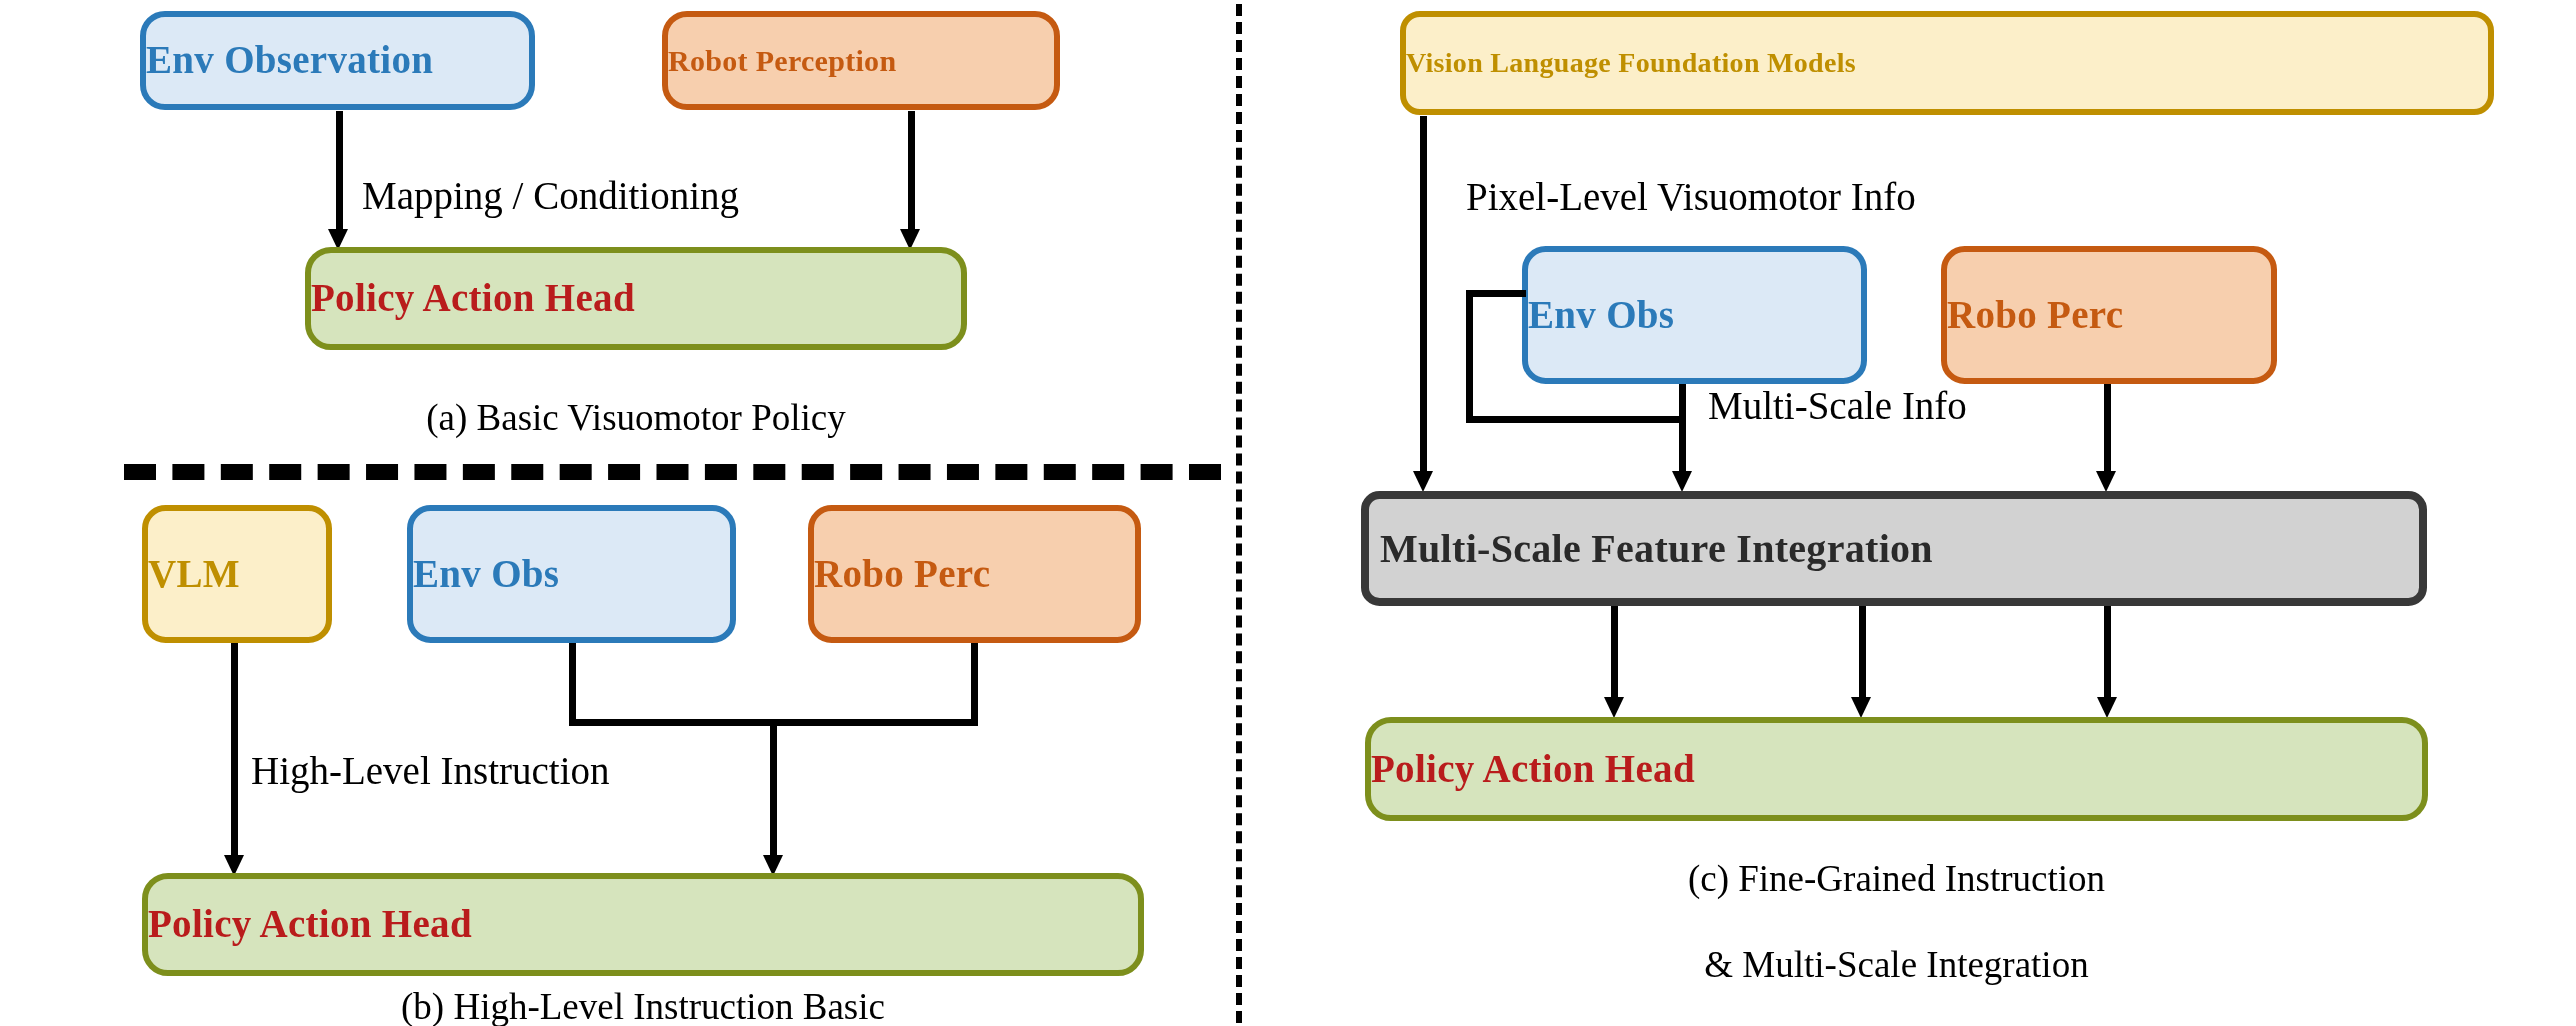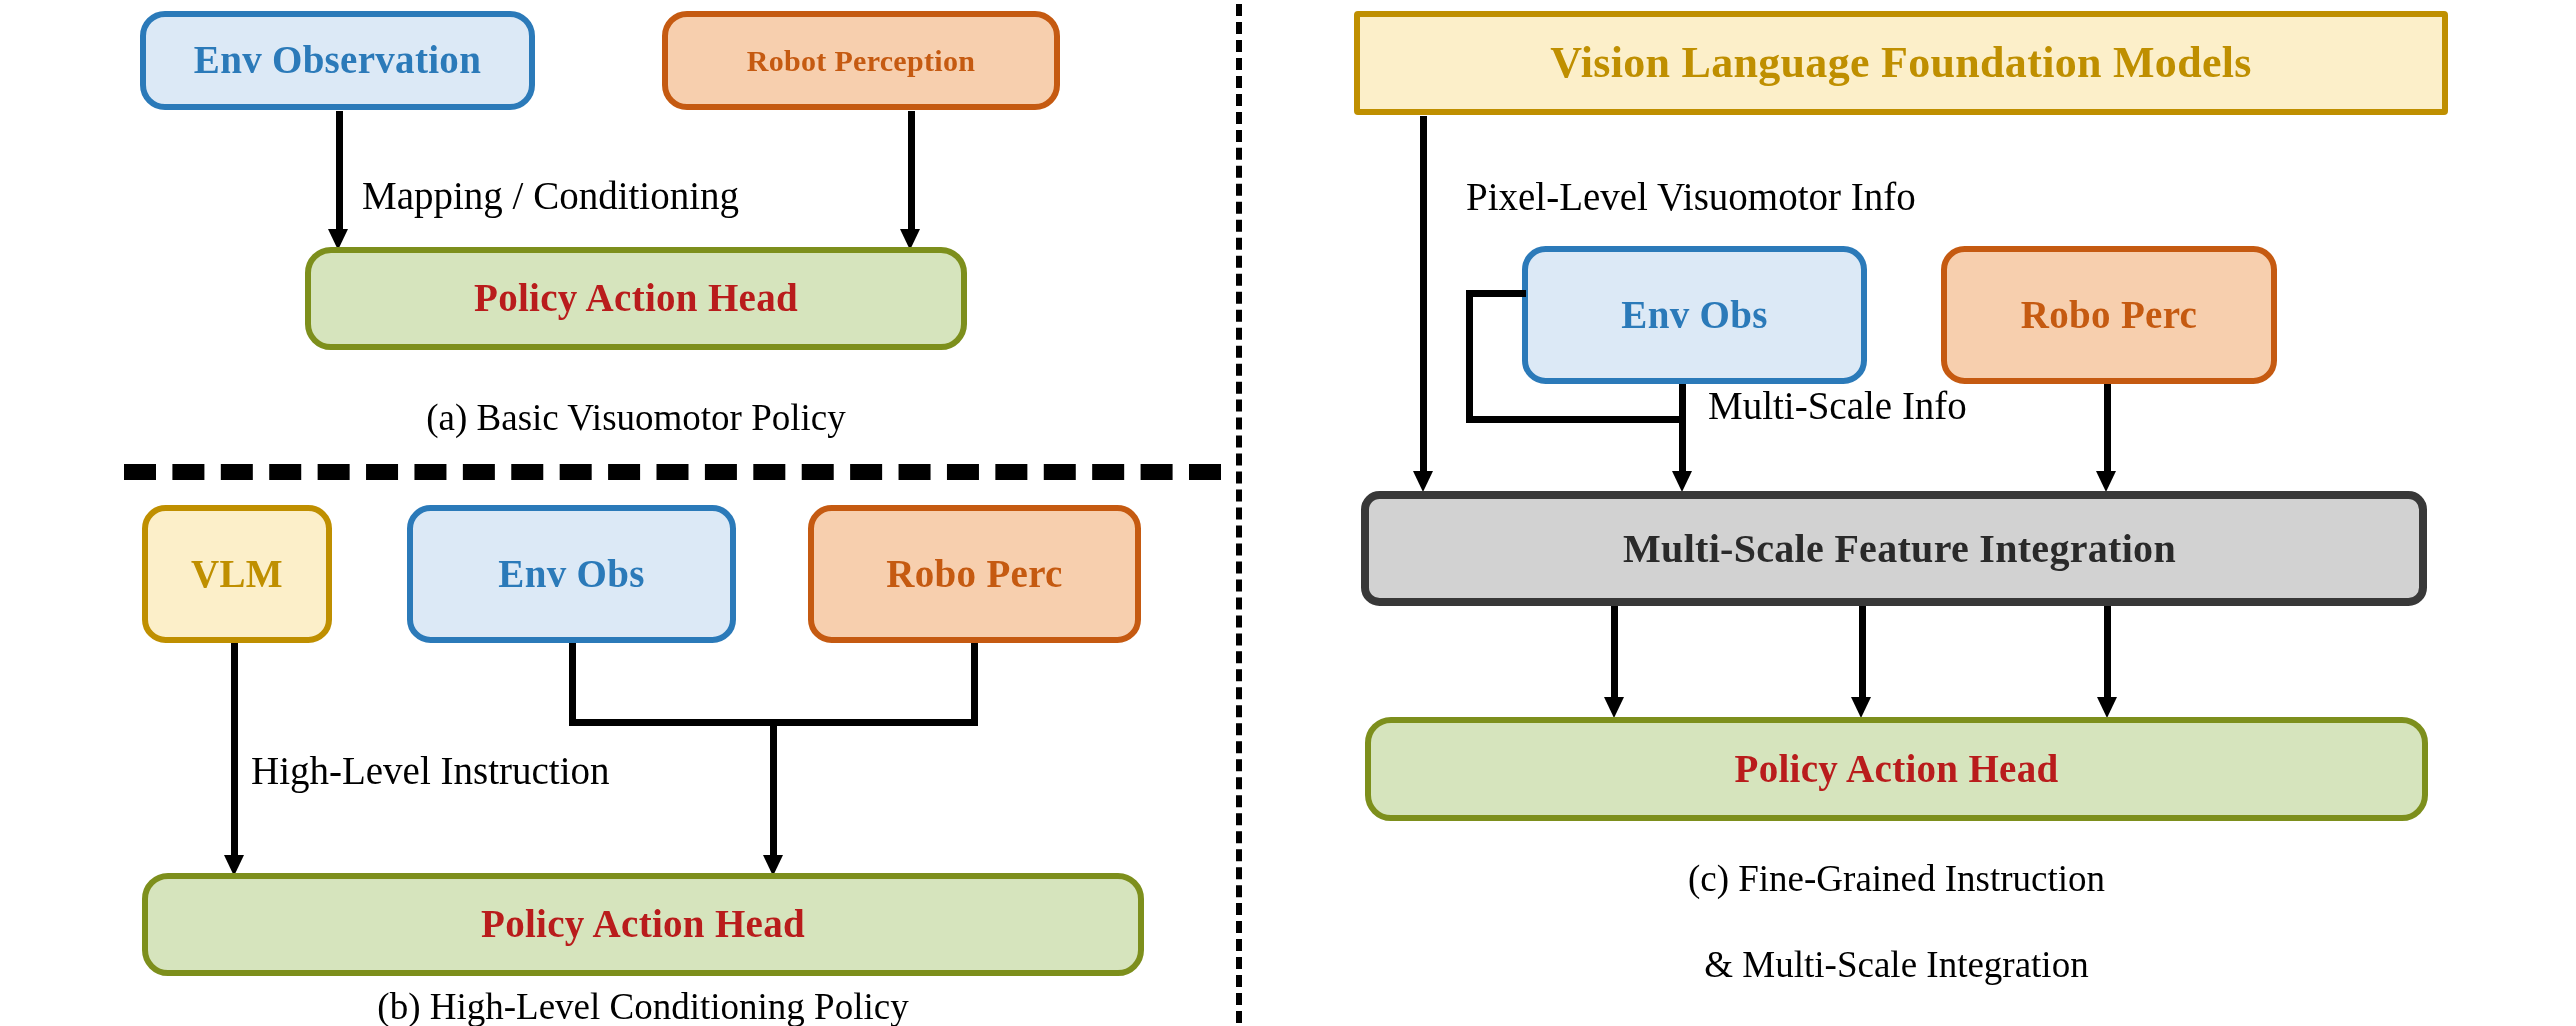--- a/index.html
+++ b/index.html
@@ -21,21 +21,20 @@
     background: #ffffff;
   }
 
   
   .node {
     position: absolute;
     box-sizing: border-box;
     display: flex;
     align-items: center;
     justify-content: center;
-    text-align: center;
     border-style: solid;
     font-weight: bold;
     letter-spacing: 0.3px;
     line-height: 1.05;
     user-select: none;
   }
   .node .lbl { display: block; width: 100%; }
 
   .n-blue   { background: #dce9f6; border-color: #2b7ab9; color: #2b7ab9; }
   .n-orange { background: #f7cfae; border-color: #c55a11; color: #c55a11; }
@@ -130,25 +129,25 @@
   <div class="arrowhead" style="left:763px; top:855px;"></div>
 
   <div class="ftext" style="left:251px; top:749px; font-size:39px;">High-Level Instruction</div>
 
   <div class="node n-green" style="left:142px; top:746px; width:1002px; height:0px; border-width:0px;"></div>
   <div class="node n-green" style="left:142px; top:748px; width:1002px; height:0px; border-width:0px;"></div>
   <div class="node n-green" style="left:142px; top:873px; width:1002px; height:103px; border-width:6.8px; border-radius:26px; font-size:39px;">
     <span class="lbl">Policy Action Head</span>
   </div>
 
-  <div class="ftext center" style="left:142px; top:1017px; width:1002px; font-size:37px; transform:translateY(-31px);">(b) High-Level Conditioning Policy</div>
+  <div class="ftext center" style="left:142px; top:1017px; width:1002px; font-size:37px; transform:translateY(-31px);">(b) High-Level Instruction Basic</div>
 
   <div class="dash-v" style="left:1236px; top:3.7px; height:1019px;"></div>
 
-  <div class="node n-yellow" style="left:1354px; top:11.2px; width:1094px; height:104px; border-width:6.8px; border-radius:4px; font-size:44px;">
+  <div class="node n-yellow" style="left:1400px; top:11.2px; width:1094px; height:104px; border-width:6.8px; border-radius:20px; font-size:28px;">
     <span class="lbl">Vision Language Foundation Models</span>
   </div>
 
   <div class="vline" style="left:1420px; top:116px; width:6.8px; height:361px;"></div>
   <div class="arrowhead" style="left:1413px; top:471px;"></div>
 
   <div class="ftext" style="left:1466px; top:175px; font-size:39px;">Pixel-Level Visuomotor Info</div>
 
   <div class="node n-blue" style="left:1522px; top:246px; width:345px; height:138px; border-width:6.8px; border-radius:23.6px; font-size:39px;">
     <span class="lbl">Env Obs</span>

